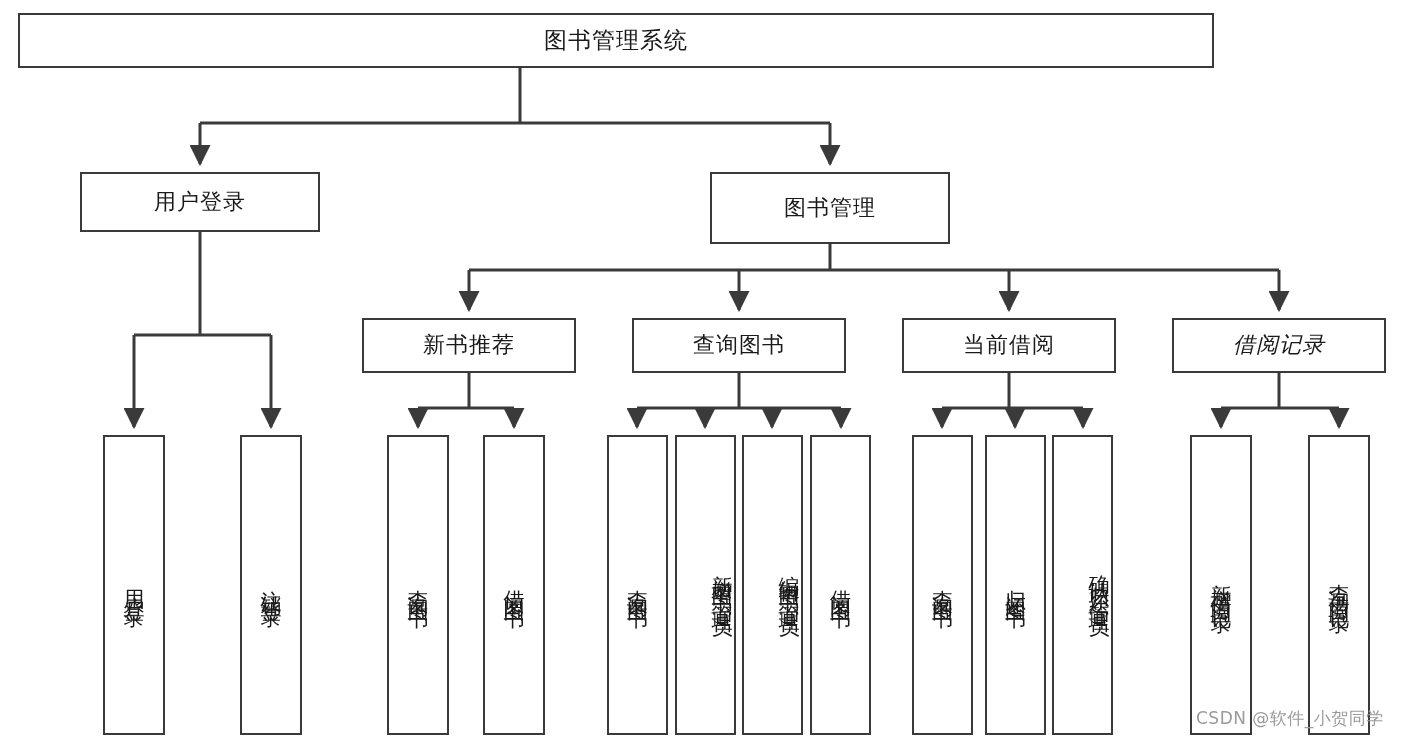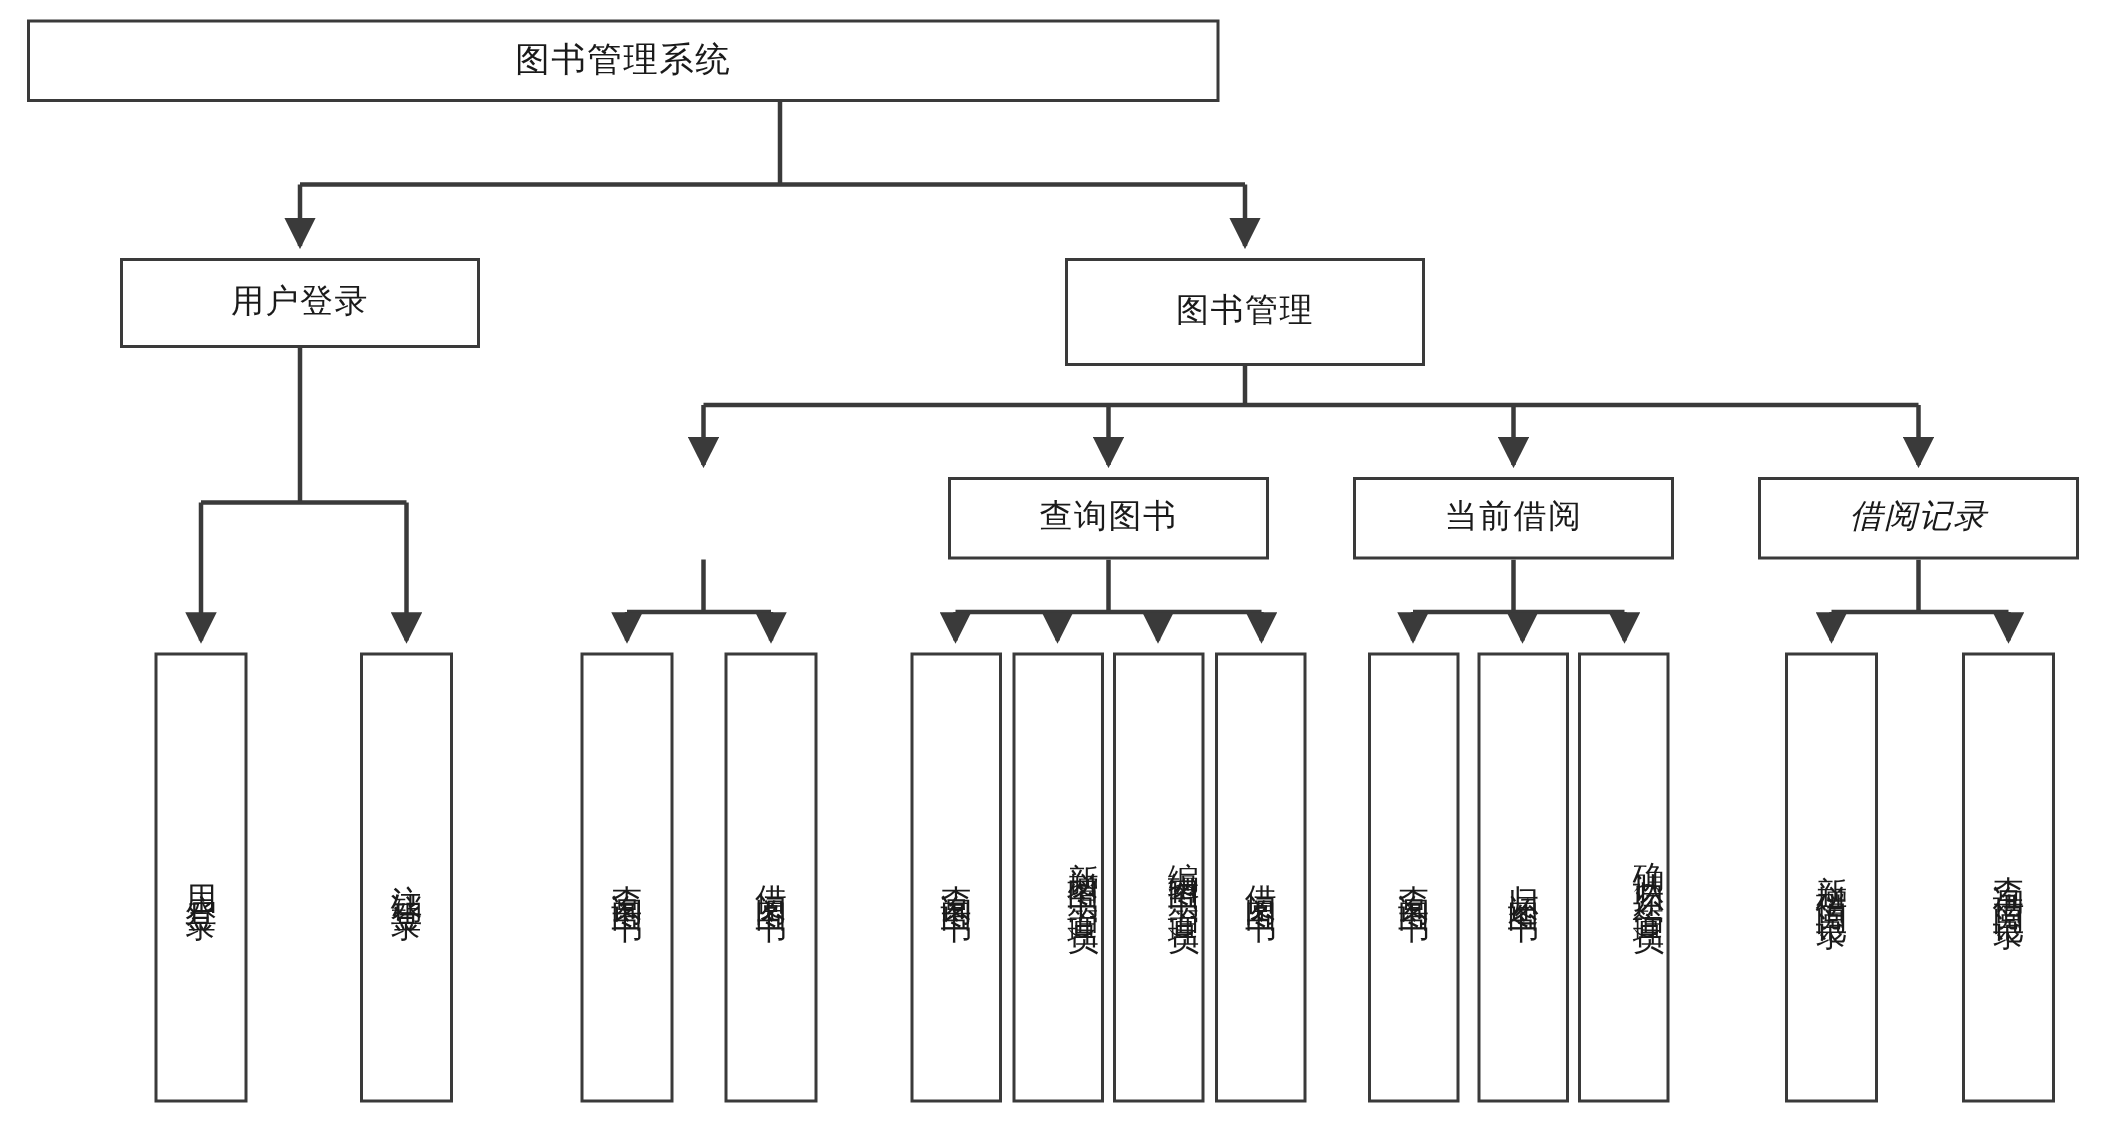--- a/index.html
+++ b/index.html
@@ -117,31 +117,34 @@
       <path d="M 1015 408 L 1015 427" marker-end="url(#arrow)"></path>
       <path d="M 1083 408 L 1083 427" marker-end="url(#arrow)"></path>
 
       <path d="M 1279 373 L 1279 408"></path>
       <path d="M 1221 408 L 1339 408"></path>
       <path d="M 1221 408 L 1221 427" marker-end="url(#arrow)"></path>
       <path d="M 1339 408 L 1339 427" marker-end="url(#arrow)"></path>
     </g>
   </svg>
 
-  <div class="node horiz root" style="left:18px; top:13px; width:795px; height:55px;">
+  <div class="node horiz root" style="left:18px; top:13px; width:1196px; height:55px;">
     <span>图书管理系统</span>
   </div>
 
   <div class="node horiz" style="left:80px; top:172px; width:240px; height:60px;">
     <span>用户登录</span>
   </div>
   <div class="node horiz" style="left:710px; top:172px; width:240px; height:72px;">
     <span>图书管理</span>
   </div>
 
+  <div class="node horiz" style="left:362px; top:318px; width:214px; height:55px;">
+    <span>新书推荐</span>
+  </div>
   <div class="node horiz" style="left:632px; top:318px; width:214px; height:55px;">
     <span>查询图书</span>
   </div>
   <div class="node horiz" style="left:902px; top:318px; width:214px; height:55px;">
     <span>当前借阅</span>
   </div>
   <div class="node horiz" style="left:1172px; top:318px; width:214px; height:55px;font-style:italic;">
     <span>借阅记录</span>
   </div>
 
@@ -178,14 +181,15 @@
   <div class="node vert" style="left:1052px; top:435px; width:61px; height:300px; align-items:flex-start;">
     <span class="vtext">确认归还（管理员）</span>
   </div>
   <div class="node vert" style="left:1190px; top:435px; width:62px; height:300px;">
     <span class="vtext">新增借阅记录</span>
   </div>
   <div class="node vert" style="left:1308px; top:435px; width:62px; height:300px;">
     <span class="vtext">查询借阅记录</span>
   </div>
 
+  <div class="watermark" style="left:1196px; top:707px;">CSDN @软件_小贺同学</div>
 
 </div>
 
 </body></html>

